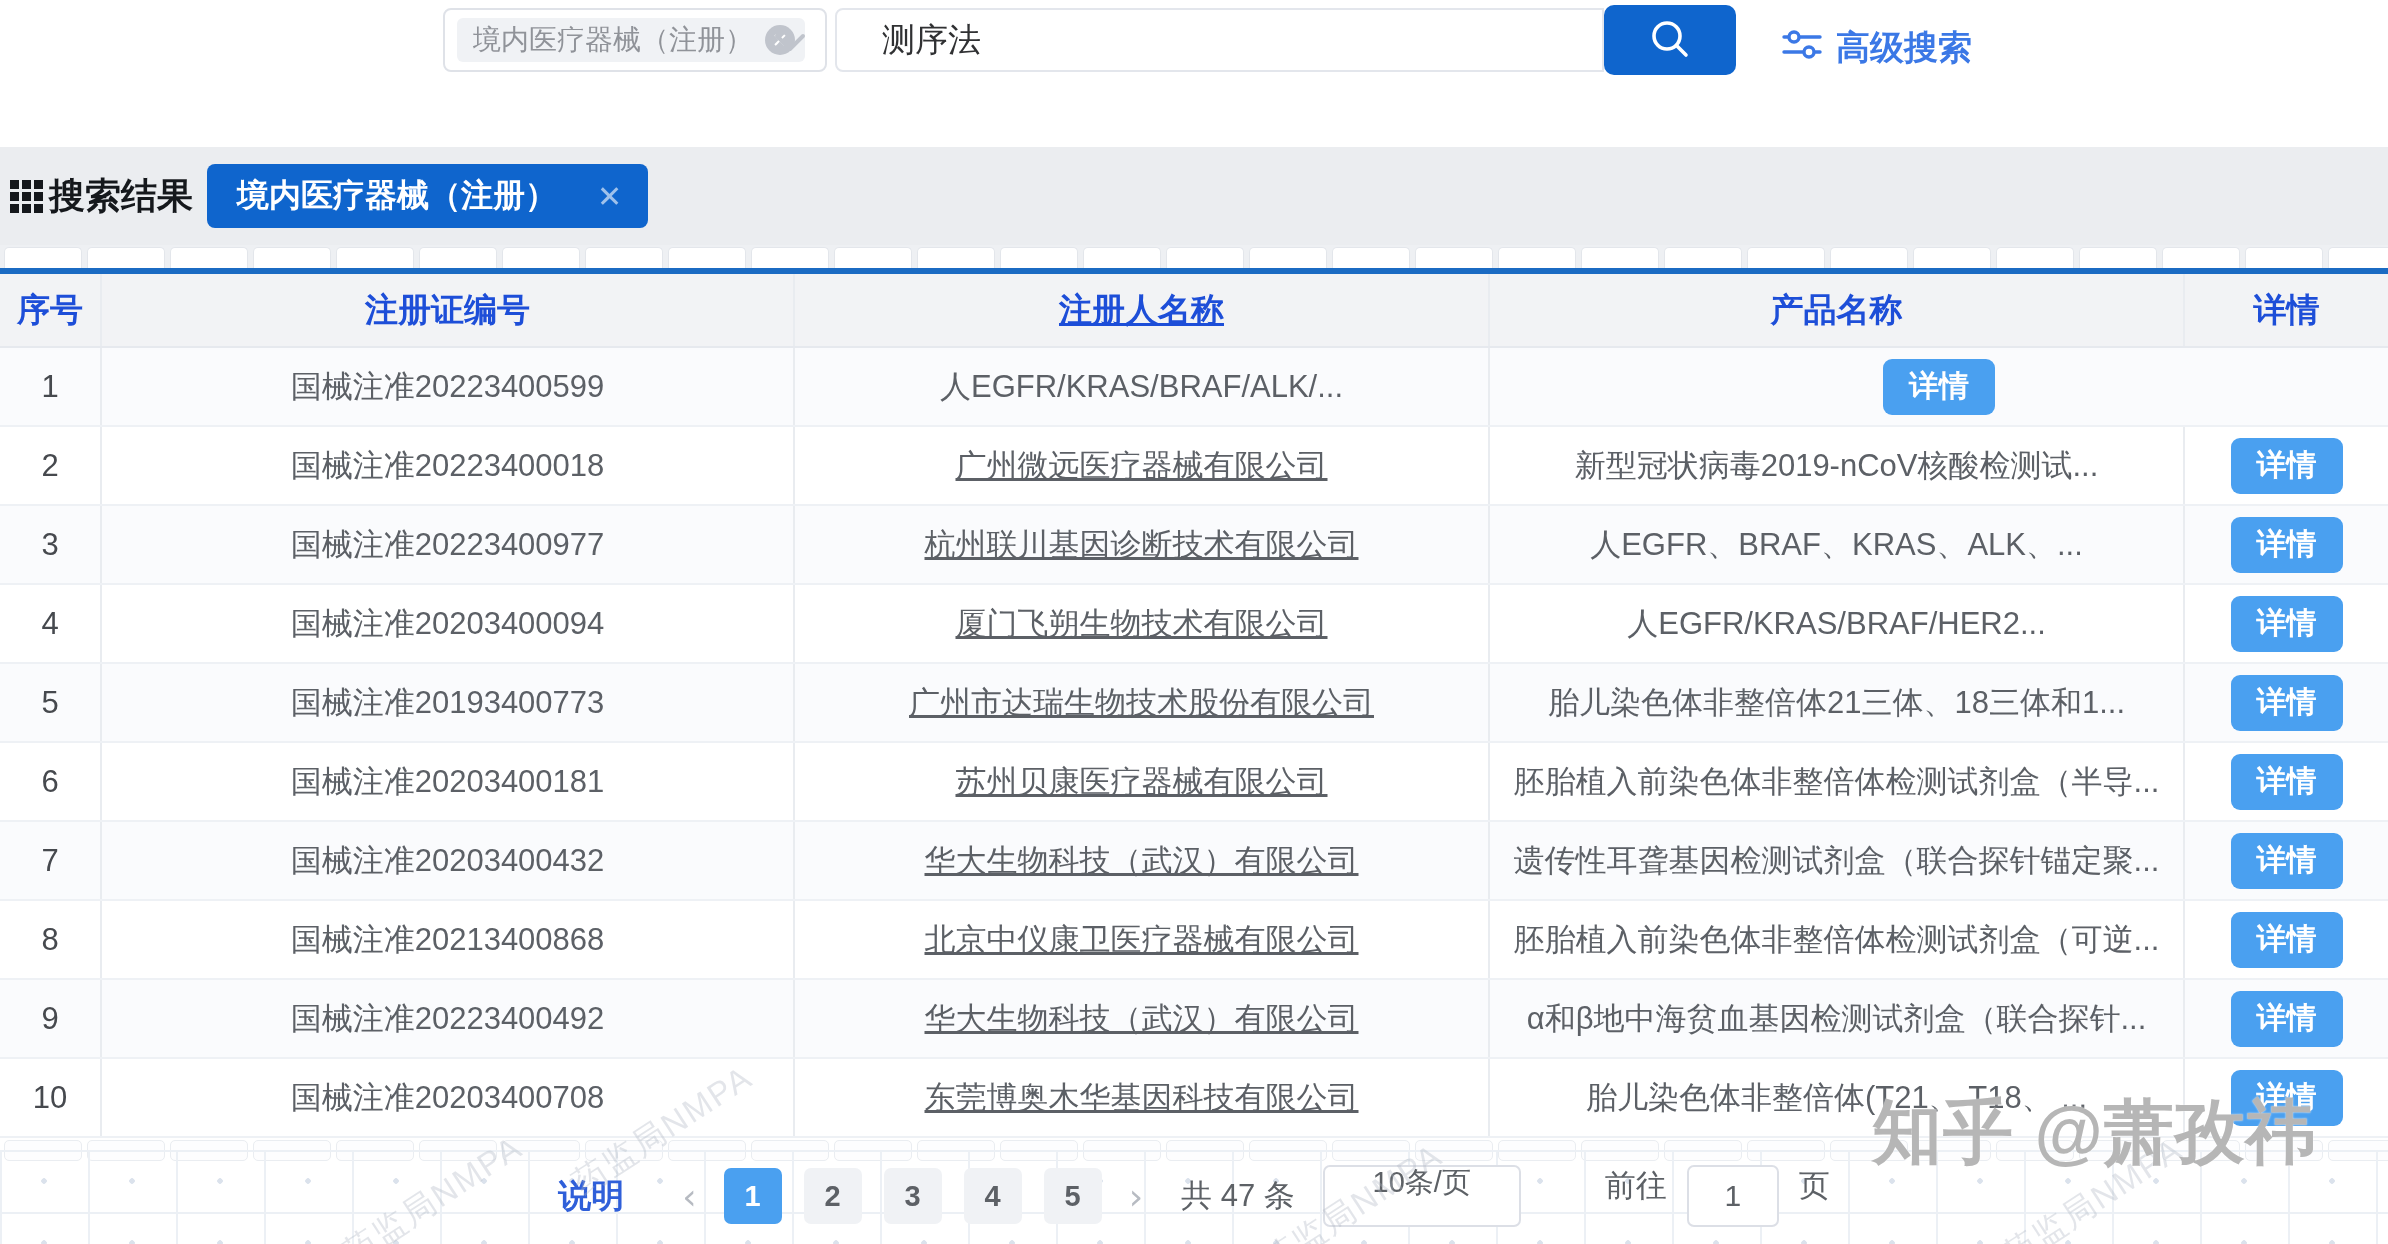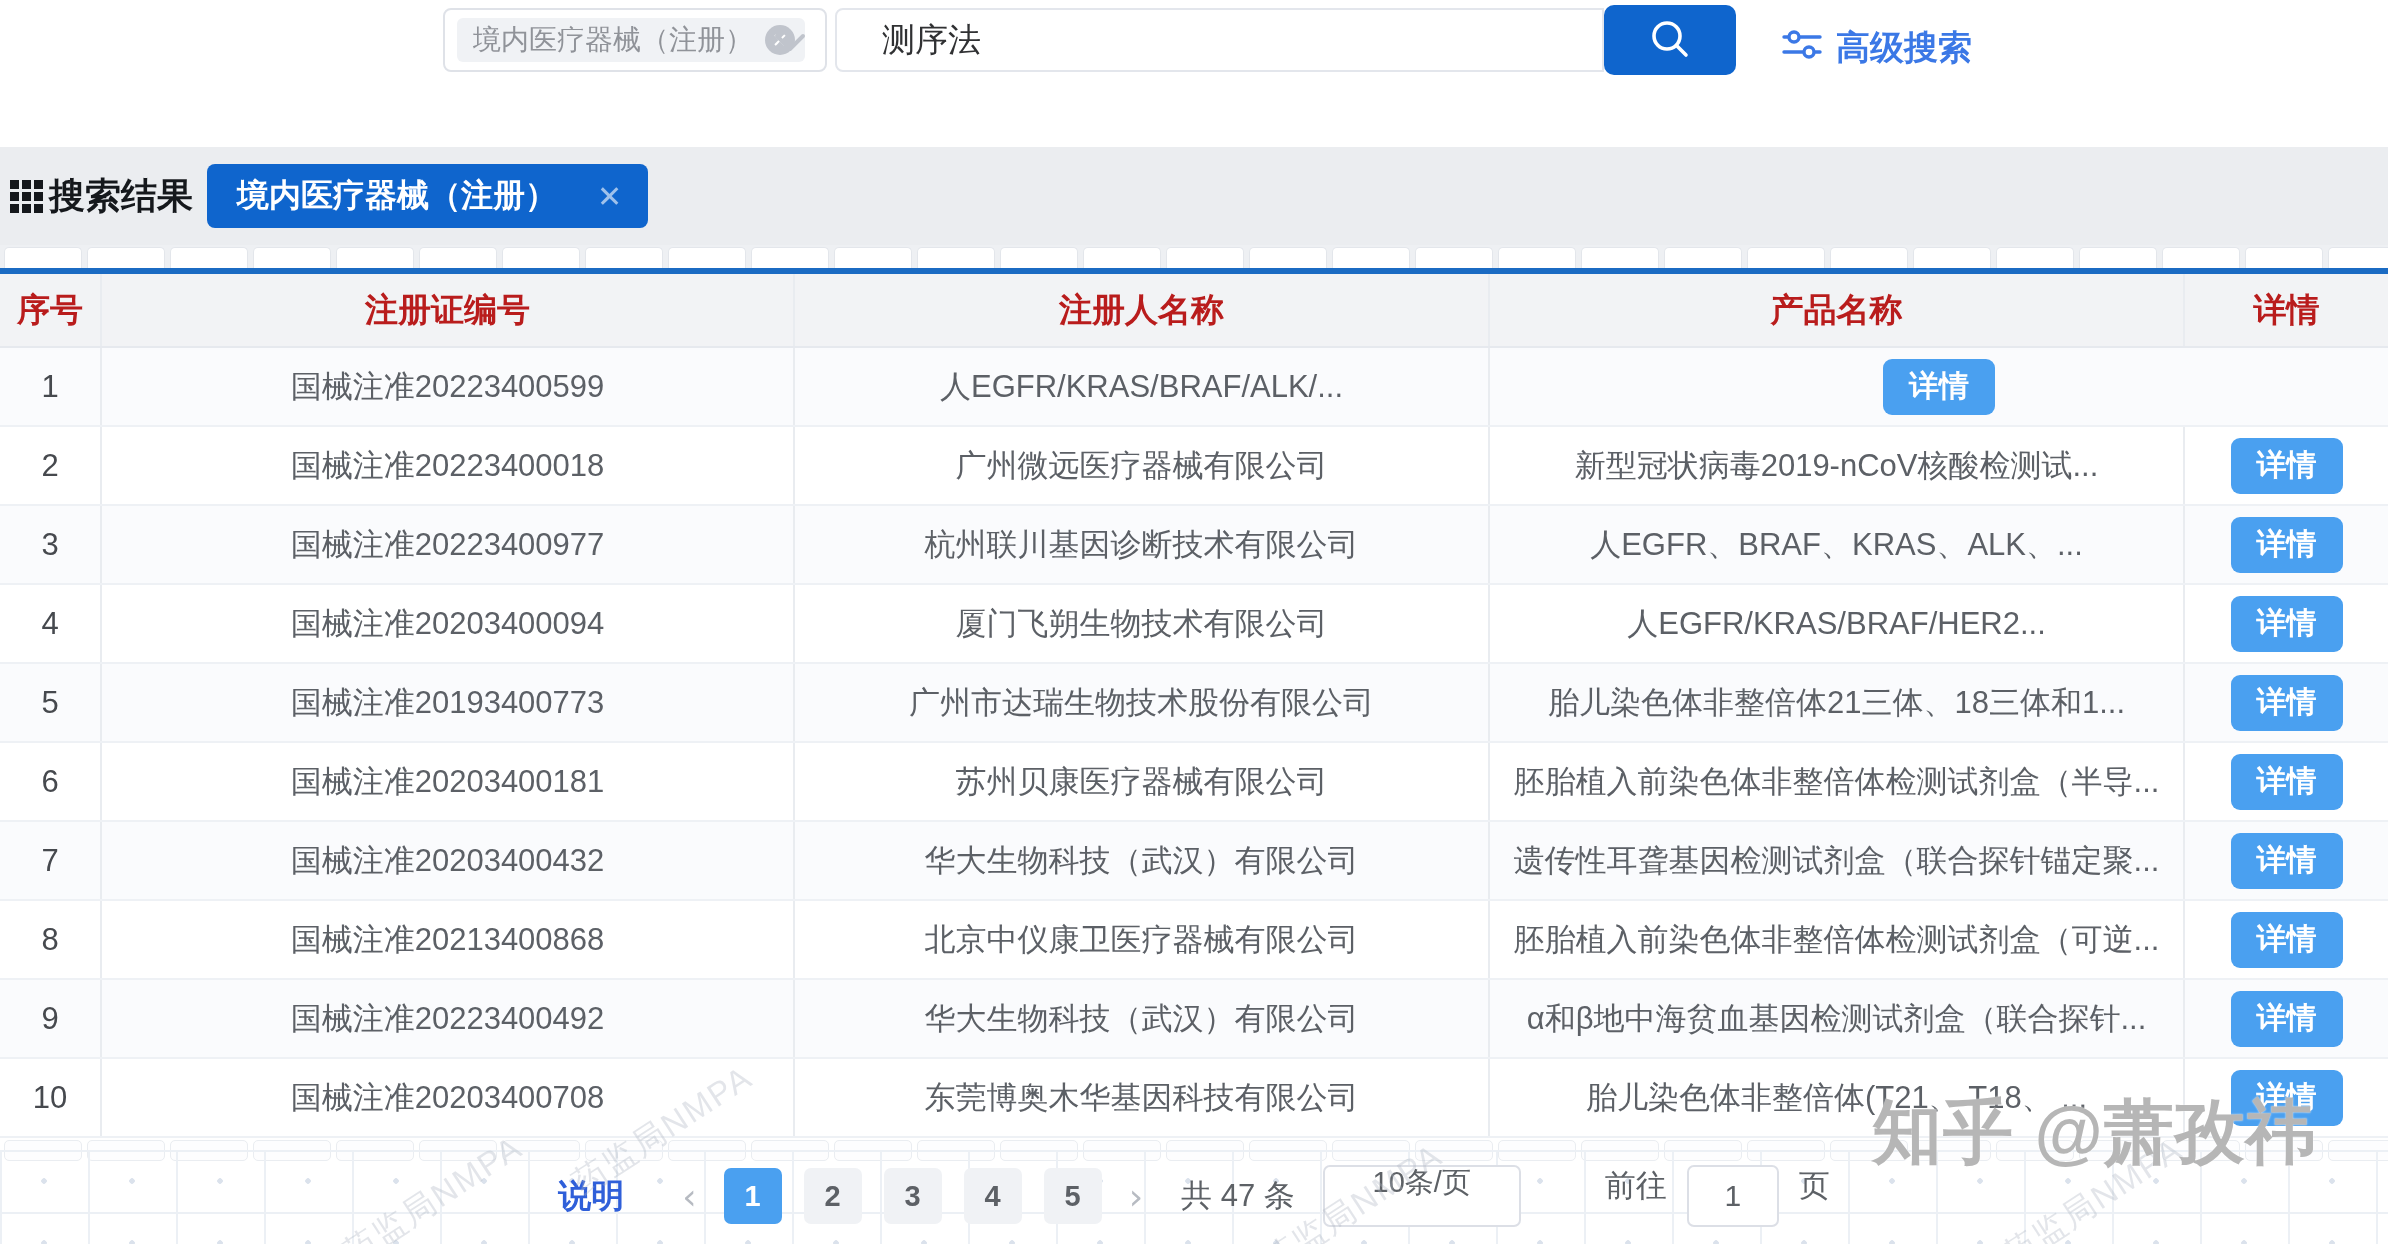--- a/index.html
+++ b/index.html
@@ -61,24 +61,24 @@
   
   .strip { position:absolute; left:0; width:2388px; height:23px; display:flex; gap:5px; padding:2px 0 0 4px; }
   .strip-top { top:245px; background:#eef0f3; }
   .strip-bottom { top:1138px; background:#fff; }
   .strip i { flex:none; width:78px; height:21px; background:#fff; border:1px solid #e3e6eb; border-bottom:none; border-radius:5px 5px 0 0; }
   .strip-bottom i { border:1px solid #eaedf1; border-radius:5px; background:#fdfdfe; }
   .blue-line { position:absolute; top:268px; left:0; width:2388px; height:6px; background:#1b6bc3; }
   
   .rtable { position:absolute; top:274px; left:0; width:2388px; }
   .thead { display:flex; height:74px; align-items:center; background:#f2f3f5; border-bottom:2px solid #e6e9ee; }
-  .thead > div { font-size:33px; font-weight:700; color:#b91c1c; text-align:center; }
+  .thead > div { font-size:33px; font-weight:700; color:#1d4ed8; text-align:center; }
   .col0 { width:102px; flex:none; }
   .col1 { width:693px; flex:none; }
-  .col2 { width:695px; flex:none; }
+  .col2 { width:695px; flex:none;text-decoration:underline; }
   .col3 { width:695px; flex:none;text-align:right; }
   .col4 { flex:1; }
   .thead > div, .trow > div { border-right:2px solid #e9ecf0; height:100%; display:flex; align-items:center; justify-content:center; }
   .thead > div:last-child, .trow > div:last-child { border-right:none; }
   .trow { display:flex; height:79px; background:#fff; border-bottom:2px solid #eef1f5; font-size:31px; color:#5c6066; }
   .trow:nth-child(odd) { background:#fafbfd; }
   .trow .num { color:#46494e; }
   .detail-btn {
     width:112px; height:56px; background:#4aa0f0; border:none; border-radius:9px;
     color:#fff; font-size:30px; font-weight:700; cursor:pointer;

